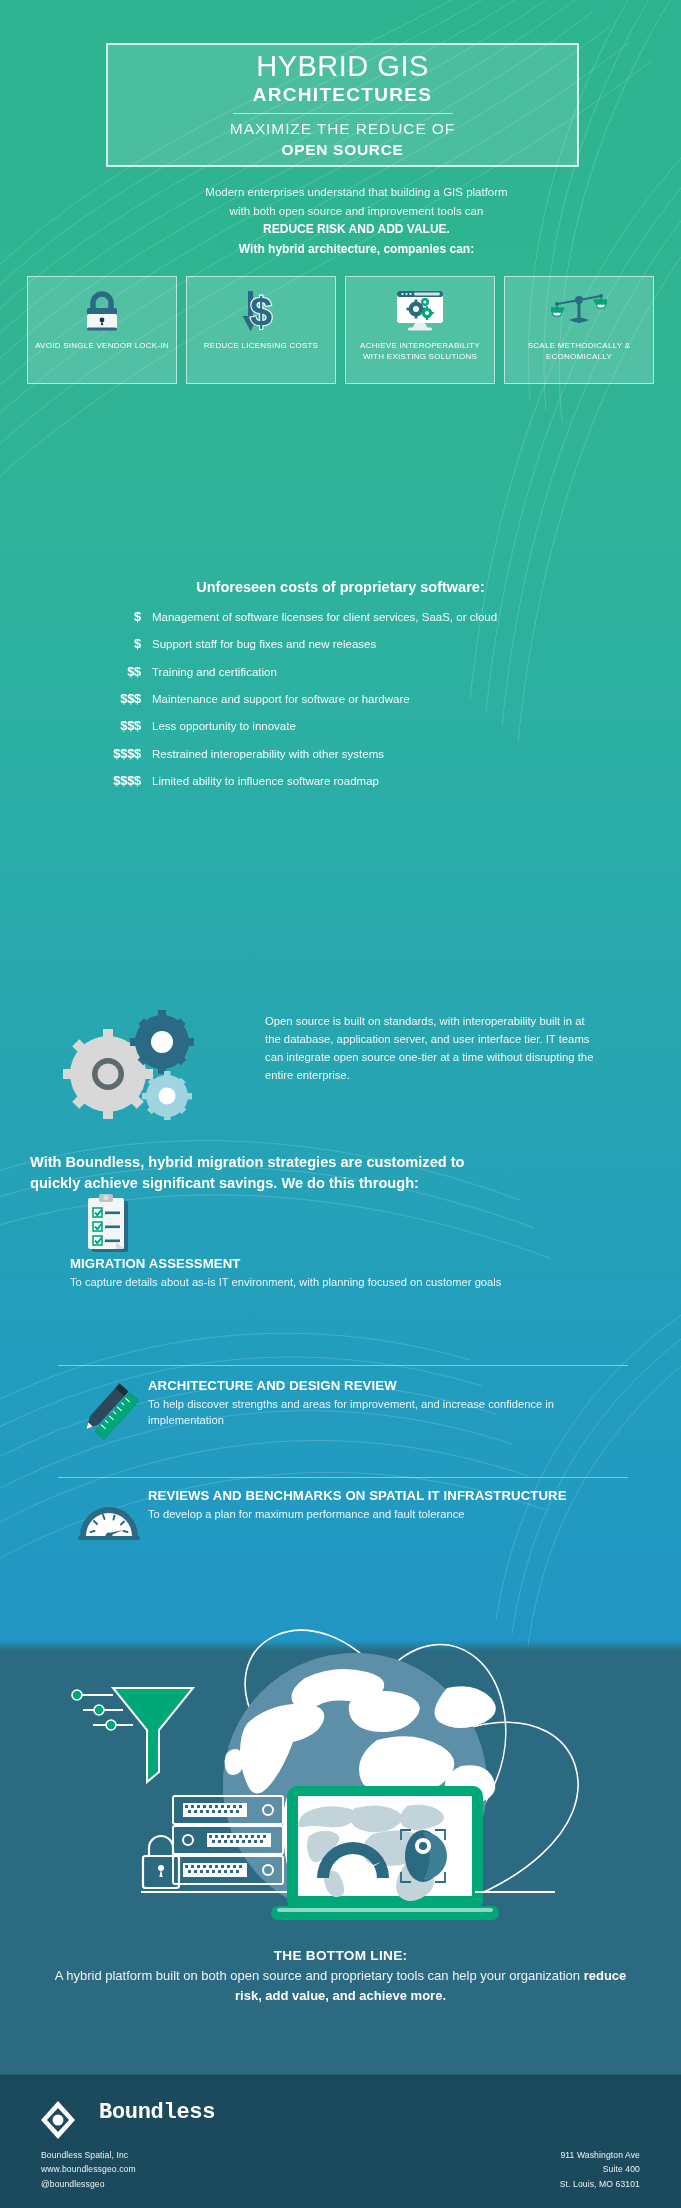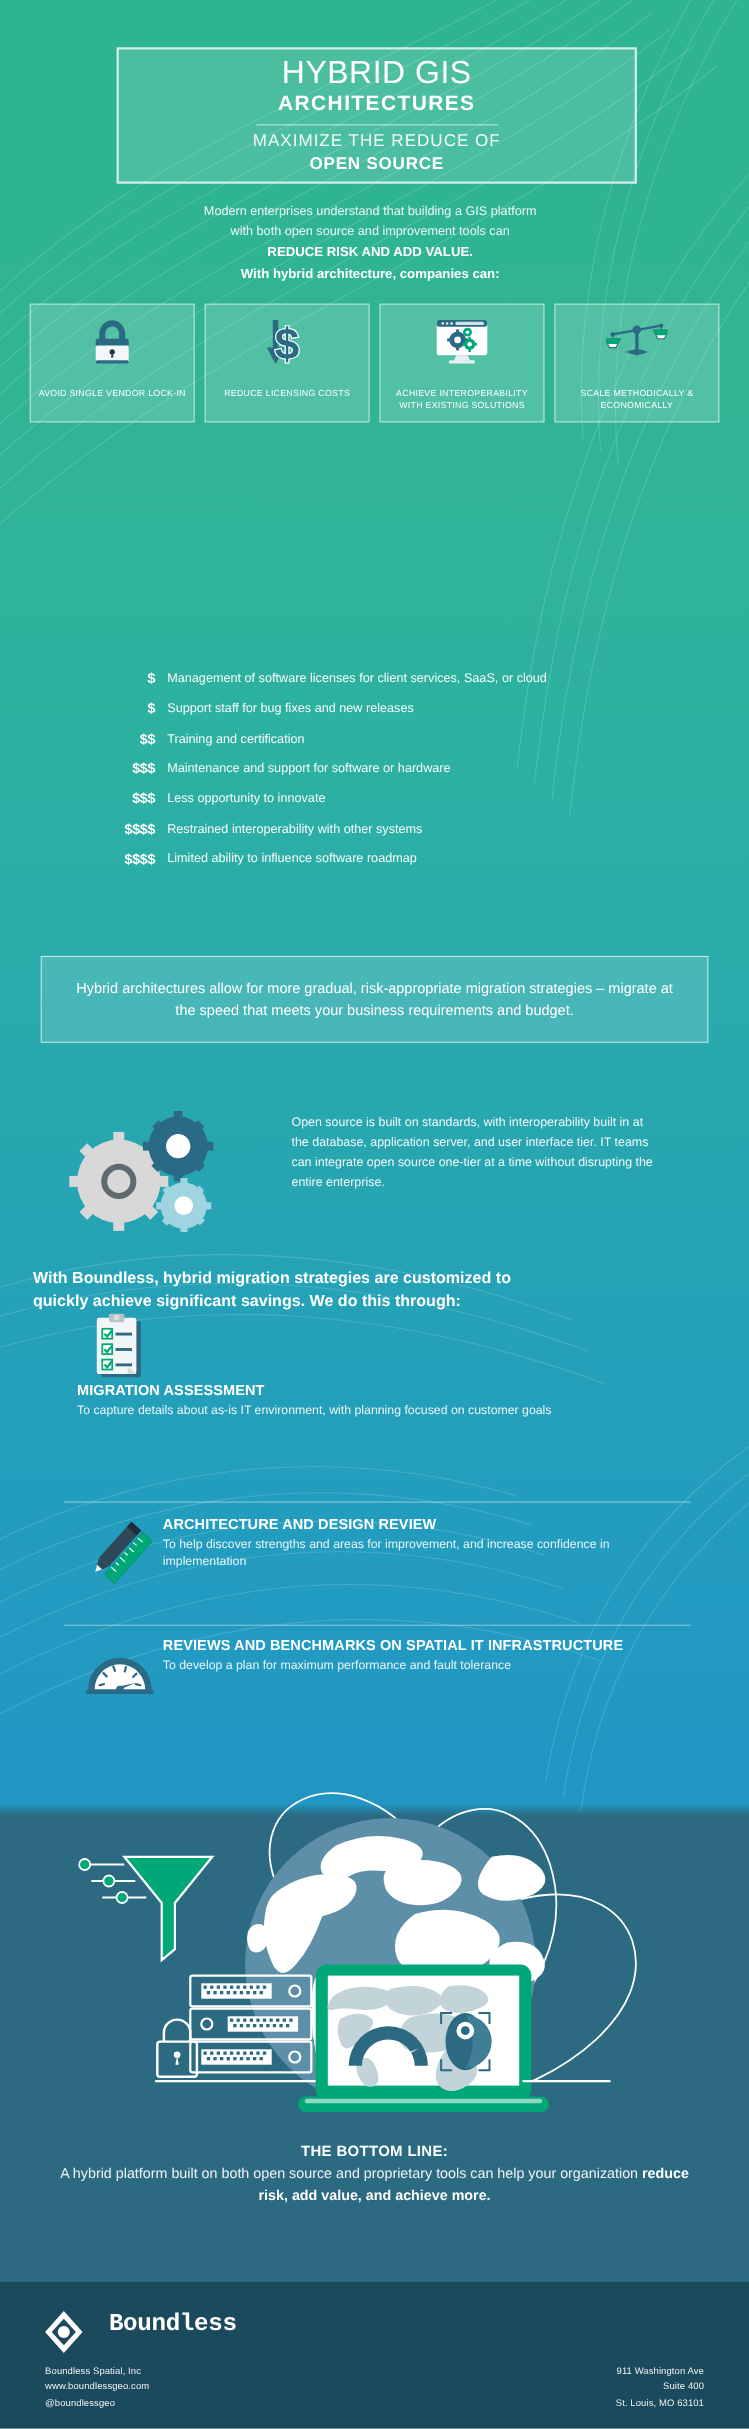--- a/index.html
+++ b/index.html
@@ -38,38 +38,38 @@
     display:flex; flex-direction:column; align-items:center; justify-content:center;
     color:#fff; text-align:center;
   }
   .t-main { font-size:29px; font-weight:normal; letter-spacing:.5px; line-height:1.08; }
   .t-sub  { font-size:19px; font-weight:bold; letter-spacing:1.3px; margin-top:2px; }
   .t-rule { width:220px; height:1px; background:rgba(255,255,255,.6); margin:7px 0 6px; }
   .t-line3{ font-size:15.5px; font-weight:300; letter-spacing:.9px; color:rgba(255,255,255,.93); }
   .t-line4{ font-size:15.5px; font-weight:bold; letter-spacing:.7px; margin-top:3px; }
 
   .intro {
-    position:absolute; left:56px; top:183px; width:561px;
+    position:absolute; left:76px; top:183px; width:561px;
     text-align:center; color:#fff; font-size:11.5px; line-height:1.62;
   }
   .intro .light { color:rgba(255,255,255,.9); font-weight:400; }
   .intro .bold  { font-weight:bold; font-size:12px; }
 
   
   .boxes { position:absolute; left:27px; top:276px; width:627px; display:flex; gap:9px; }
   .box {
     flex:1; height:108px;
     border:1.5px solid rgba(255,255,255,.6);
     background:rgba(255,255,255,.16);
     display:flex; flex-direction:column; align-items:center;
     padding-top:11px;
   }
   .box .ic { height:46px; display:flex; align-items:center; justify-content:center; }
   .box .lbl {
-    margin-top:18px; color:#fff; font-size:8px; line-height:1.42;
+    margin-top:6px; color:#fff; font-size:8px; line-height:1.42;
     text-align:center; letter-spacing:.25px; padding:0 4px; font-weight:400;
   }
 
   
   .costs-title {
     position:absolute; left:0; top:579px; width:681px; text-align:center;
     color:#fff; font-size:14.5px; font-weight:bold;
   }
   .costs { position:absolute; left:90px; top:609px; width:520px; }
   .cost-row { display:flex; align-items:flex-start; margin-bottom:11px; }
@@ -258,20 +258,21 @@
           <path d="M-1 20 L13 20 L9 28 L3 28 Z" fill="#ffffff" stroke="#2b6a85" stroke-width="1"></path>
           <path d="M-1 20 L13 20 L10.6 24.8 L1.4 24.8 Z" fill="#00a878"></path>
           <path d="M43 12 L57 12 L53 20 L47 20 Z" fill="#ffffff" stroke="#2b6a85" stroke-width="1"></path>
           <path d="M43 12 L57 12 L54.6 16.8 L45.4 16.8 Z" fill="#00a878"></path>
         </svg>
       </div>
       <div class="lbl">SCALE METHODICALLY &amp; ECONOMICALLY</div>
     </div>
   </div>
 
+  <div class="costs-title">Unforeseen costs of proprietary software:</div>
   <div class="costs">
     <div class="cost-row">
       <div class="cost-amt">$</div>
       <div class="cost-txt">Management of software licenses for client services, SaaS, or cloud</div>
     </div>
     <div class="cost-row">
       <div class="cost-amt">$</div>
       <div class="cost-txt">Support staff for bug fixes and new releases</div>
     </div>
     <div class="cost-row">
@@ -289,21 +290,20 @@
     <div class="cost-row">
       <div class="cost-amt">$$$$</div>
       <div class="cost-txt">Restrained interoperability with other systems</div>
     </div>
     <div class="cost-row">
       <div class="cost-amt">$$$$</div>
       <div class="cost-txt">Limited ability to influence software roadmap</div>
     </div>
   </div>
 
-  <div class="quote">Hybrid architectures allow for more gradual, risk-appropriate migration strategies – migrate at the speed that meets your business requirements and budget.</div>
 
   <div class="gearwrap">
     <svg width="160" height="112" viewBox="0 0 160 112">
       <g fill="#d8d8d8">
         <circle cx="52" cy="66" r="38"></circle>
         <g>
           <rect x="47" y="21" width="10" height="12"></rect>
             <rect x="47" y="99" width="10" height="12"></rect>
           <rect x="7" y="61" width="12" height="10"></rect>
             <rect x="85" y="61" width="12" height="10"></rect>

